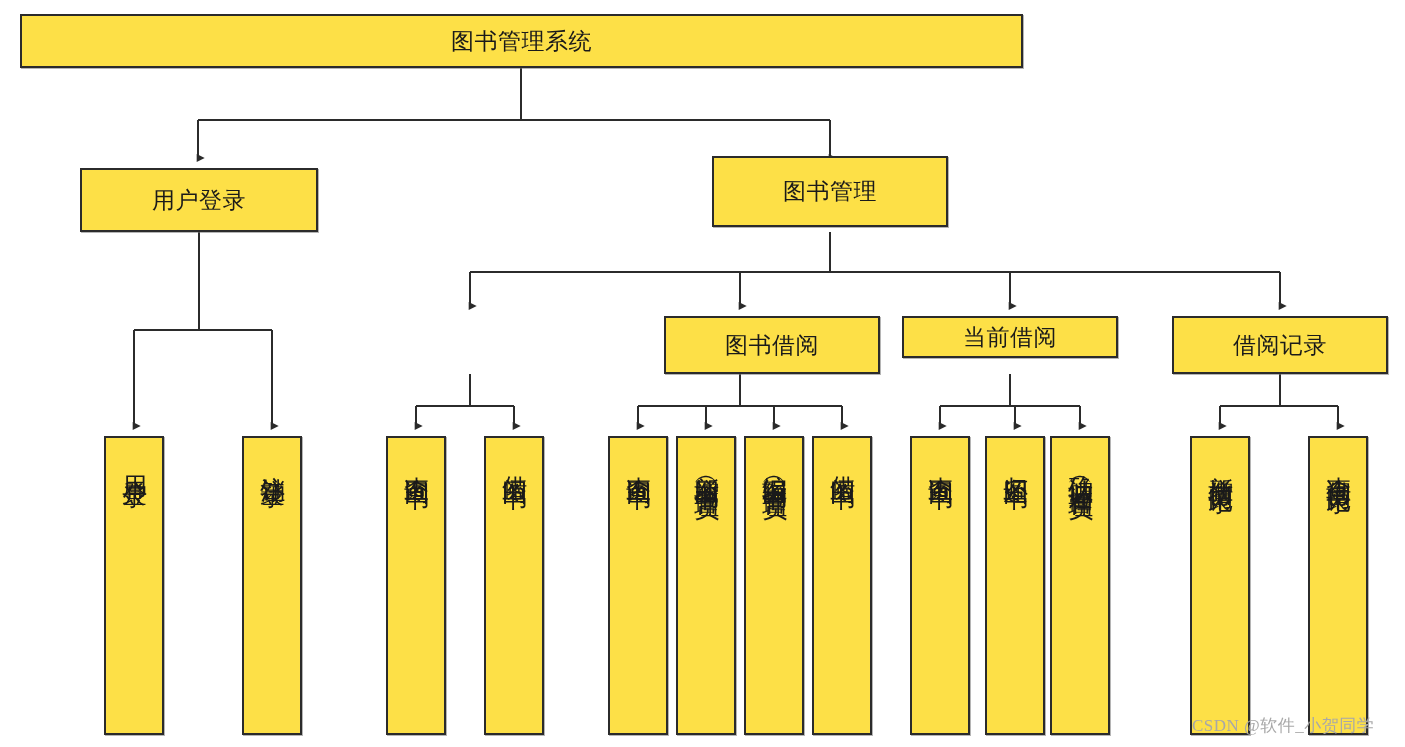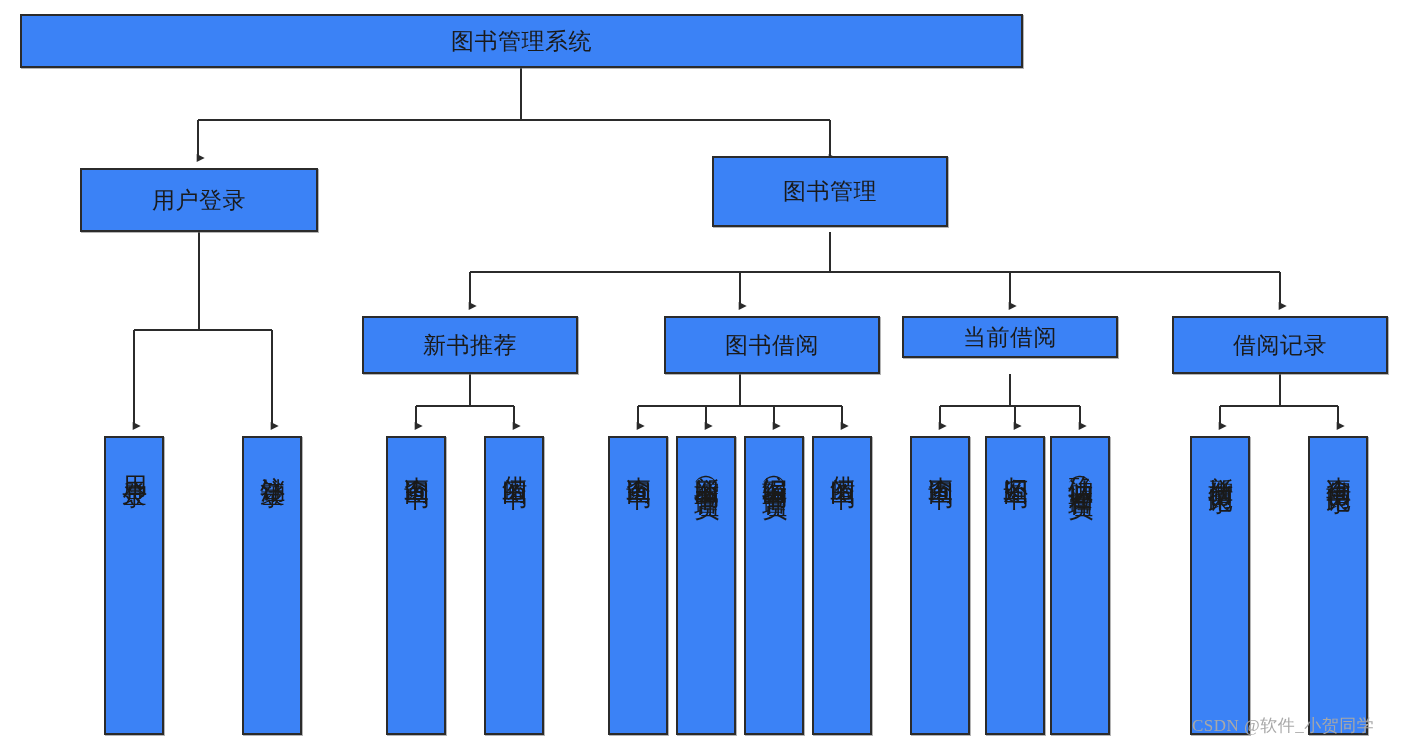--- a/index.html
+++ b/index.html
@@ -20,21 +20,21 @@
   #edges {
     position: absolute;
     left: 0;
     top: 0;
     width: 1405px;
     height: 747px;
   }
   .node {
     position: absolute;
     box-sizing: border-box;
-    background: #3b82f6;
+    background: #fde047;
     border: 2px solid #2b2b2b;
     box-shadow: 1px 1px 0 rgba(120,120,120,0.55);
     display: flex;
     align-items: center;
     justify-content: center;
     color: #1a1a1a;
     text-rendering: optimizeLegibility;
   }
   .node-h {
     font-size: 23px;
@@ -123,23 +123,20 @@
     <span>图书管理系统</span>
   </div>
 
   <div class="node node-h" style="left: 80px; top: 168px; width: 238px; height: 64px;">
     <span>用户登录</span>
   </div>
   <div class="node node-h" style="left: 712px; top: 156px; width: 236px; height: 71px;">
     <span>图书管理</span>
   </div>
 
-  <div class="node node-h" style="left: 362px; top: 316px; width: 216px; height: 58px;">
-    <span>新书推荐</span>
-  </div>
   <div class="node node-h" style="left: 664px; top: 316px; width: 216px; height: 58px;">
     <span>图书借阅</span>
   </div>
   <div class="node node-h" style="left: 902px; top: 316px; width: 216px; height: 42px;">
     <span>当前借阅</span>
   </div>
   <div class="node node-h" style="left: 1172px; top: 316px; width: 216px; height: 58px;">
     <span>借阅记录</span>
   </div>
 

